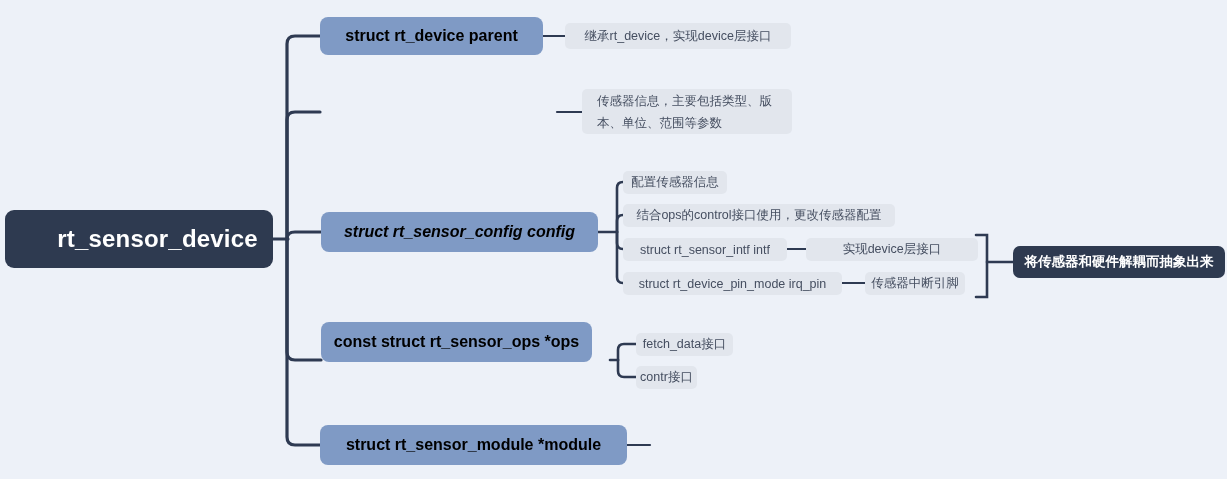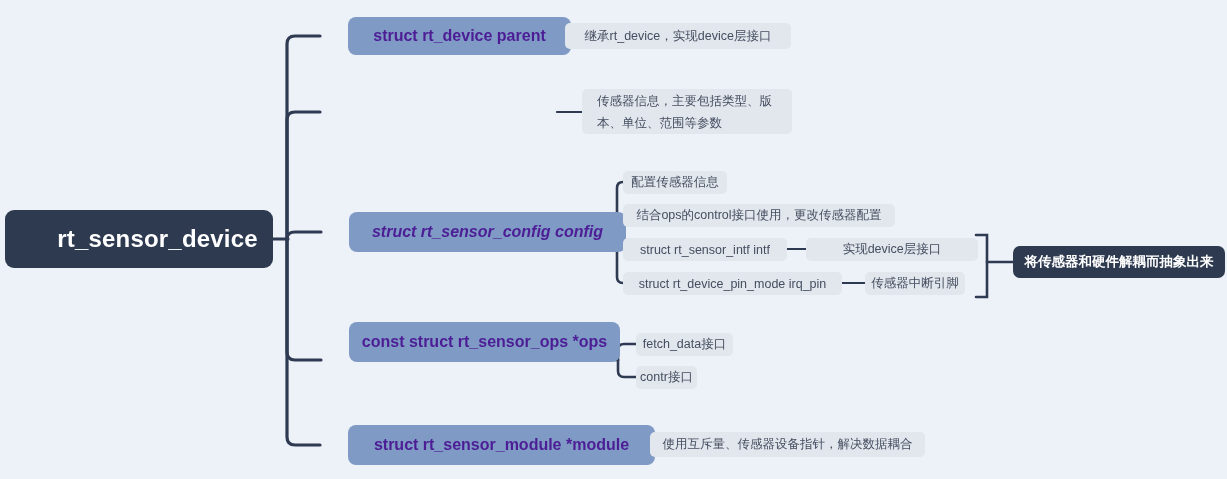--- a/index.html
+++ b/index.html
@@ -23,24 +23,23 @@
   .root{
     background:#2e3a50;
     color:#ffffff;
     font-weight:bold;font-size:24px;
     border-radius:9px;
     letter-spacing:.2px;
     padding-left:37px;
   }
   .branch{
     background:#7f9ac5;
-    color:#4c1d95;
+    color:#000000;
     font-weight:bold;font-size:16px;
     border-radius:8px;
-    margin-left:28px;
   }
   .sub{
     background:#e2e6ed;
     color:#454e60;
     font-size:12.5px;
     border-radius:5px;
   }
   .sub.wrap{
     white-space:normal;
     line-height:22px;
@@ -115,15 +114,14 @@
   <div class="node sub" style="left:806px;top:238px;width:172px;height:23px;">实现device层接口</div>
   <div class="node sub" style="left:623px;top:272px;width:219px;height:23px;">struct rt_device_pin_mode irq_pin</div>
   <div class="node sub" style="left:865px;top:272px;width:100px;height:23px;">传感器中断引脚</div>
   <div class="node summary" style="left:1013px;top:246px;width:212px;height:32px;">将传感器和硬件解耦而抽象出来</div>
 
   <div class="node branch" style="left:321px;top:322px;width:271px;height:40px;">const struct rt_sensor_ops *ops</div>
   <div class="node sub" style="left:636px;top:333px;width:97px;height:23px;">fetch_data接口</div>
   <div class="node sub" style="left:636px;top:366px;width:61px;height:23px;">contr接口</div>
 
   <div class="node branch" style="left:320px;top:425px;width:307px;height:40px;">struct rt_sensor_module *module</div>
-  <div class="node sub" style="left:650px;top:432px;width:275px;height:25px;">使用互斥量、传感器设备指针，解决数据耦合</div>
 
 </div>
 
 </body></html>

